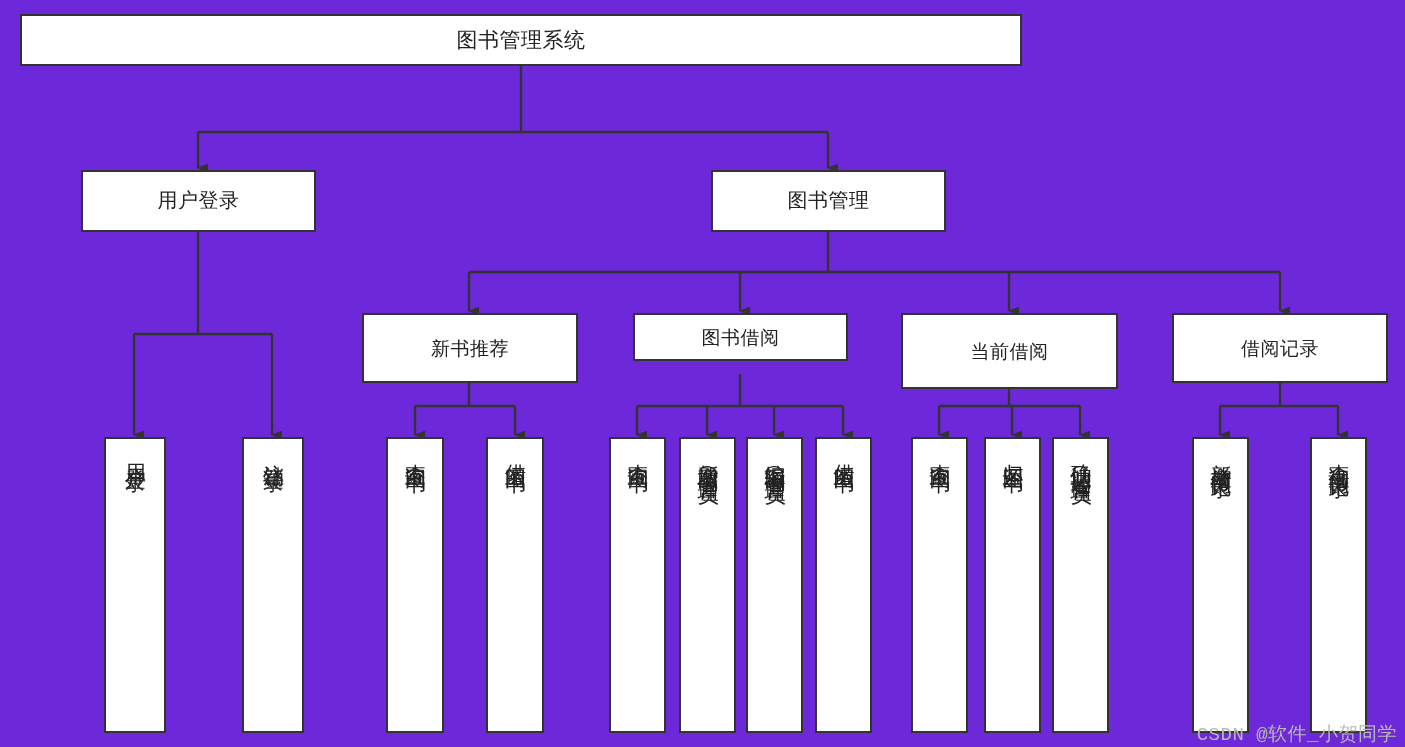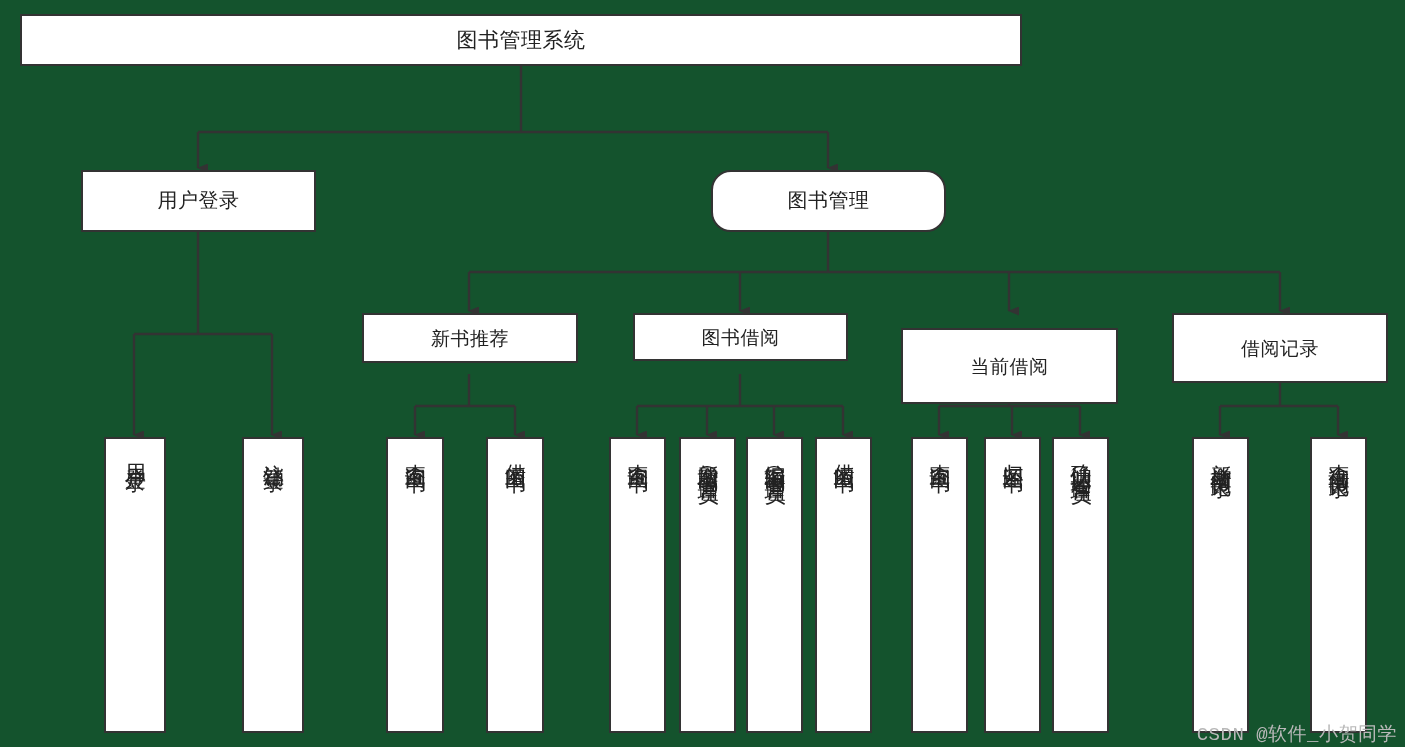--- a/index.html
+++ b/index.html
@@ -8,21 +8,21 @@
     padding: 0;
     background: #ffffff;
   }
   body {
     font-family: "DejaVu Sans", "Liberation Sans", sans-serif;
   }
   #diagram-root {
     position: relative;
     width: 1405px;
     height: 747px;
-    background: #14532d;
+    background: #6d28d9;
     overflow: hidden;
   }
   #tree-svg {
     position: absolute;
     left: 0;
     top: 0;
     width: 1405px;
     height: 747px;
   }
   .node-box {
@@ -118,30 +118,30 @@
       </g>
   </svg>
 
   <div id="nodes-layer">
       <div class="node-box level-root" style="left: 20px; top: 14px; width: 1002px; height: 52px;">
         <span class="node-label">图书管理系统</span>
       </div>
       <div class="node-box level-2" style="left: 81px; top: 170px; width: 235px; height: 62px;">
         <span class="node-label">用户登录</span>
       </div>
-      <div class="node-box level-2" style="left: 711px; top: 170px; width: 235px; height: 62px; border-radius: 20px;">
+      <div class="node-box level-2" style="left: 711px; top: 170px; width: 235px; height: 62px;">
         <span class="node-label">图书管理</span>
       </div>
-      <div class="node-box level-3" style="left: 362px; top: 313px; width: 216px; height: 50px;">
+      <div class="node-box level-3" style="left: 362px; top: 313px; width: 216px; height: 70px;">
         <span class="node-label">新书推荐</span>
       </div>
       <div class="node-box level-3" style="left: 633px; top: 313px; width: 215px; height: 48px;">
         <span class="node-label">图书借阅</span>
       </div>
-      <div class="node-box level-3" style="left: 901px; top: 313px; width: 217px; height: 76px; margin-top: 15px;">
+      <div class="node-box level-3" style="left: 901px; top: 313px; width: 217px; height: 76px;">
         <span class="node-label">当前借阅</span>
       </div>
       <div class="node-box level-3" style="left: 1172px; top: 313px; width: 216px; height: 70px;">
         <span class="node-label">借阅记录</span>
       </div>
       <div class="node-box level-leaf vertical" style="left: 104px; top: 437px; width: 62px; height: 296px;">
         <span class="node-label">用户登录</span>
       </div>
       <div class="node-box level-leaf vertical" style="left: 242px; top: 437px; width: 62px; height: 296px;">
         <span class="node-label">注销登录</span>

